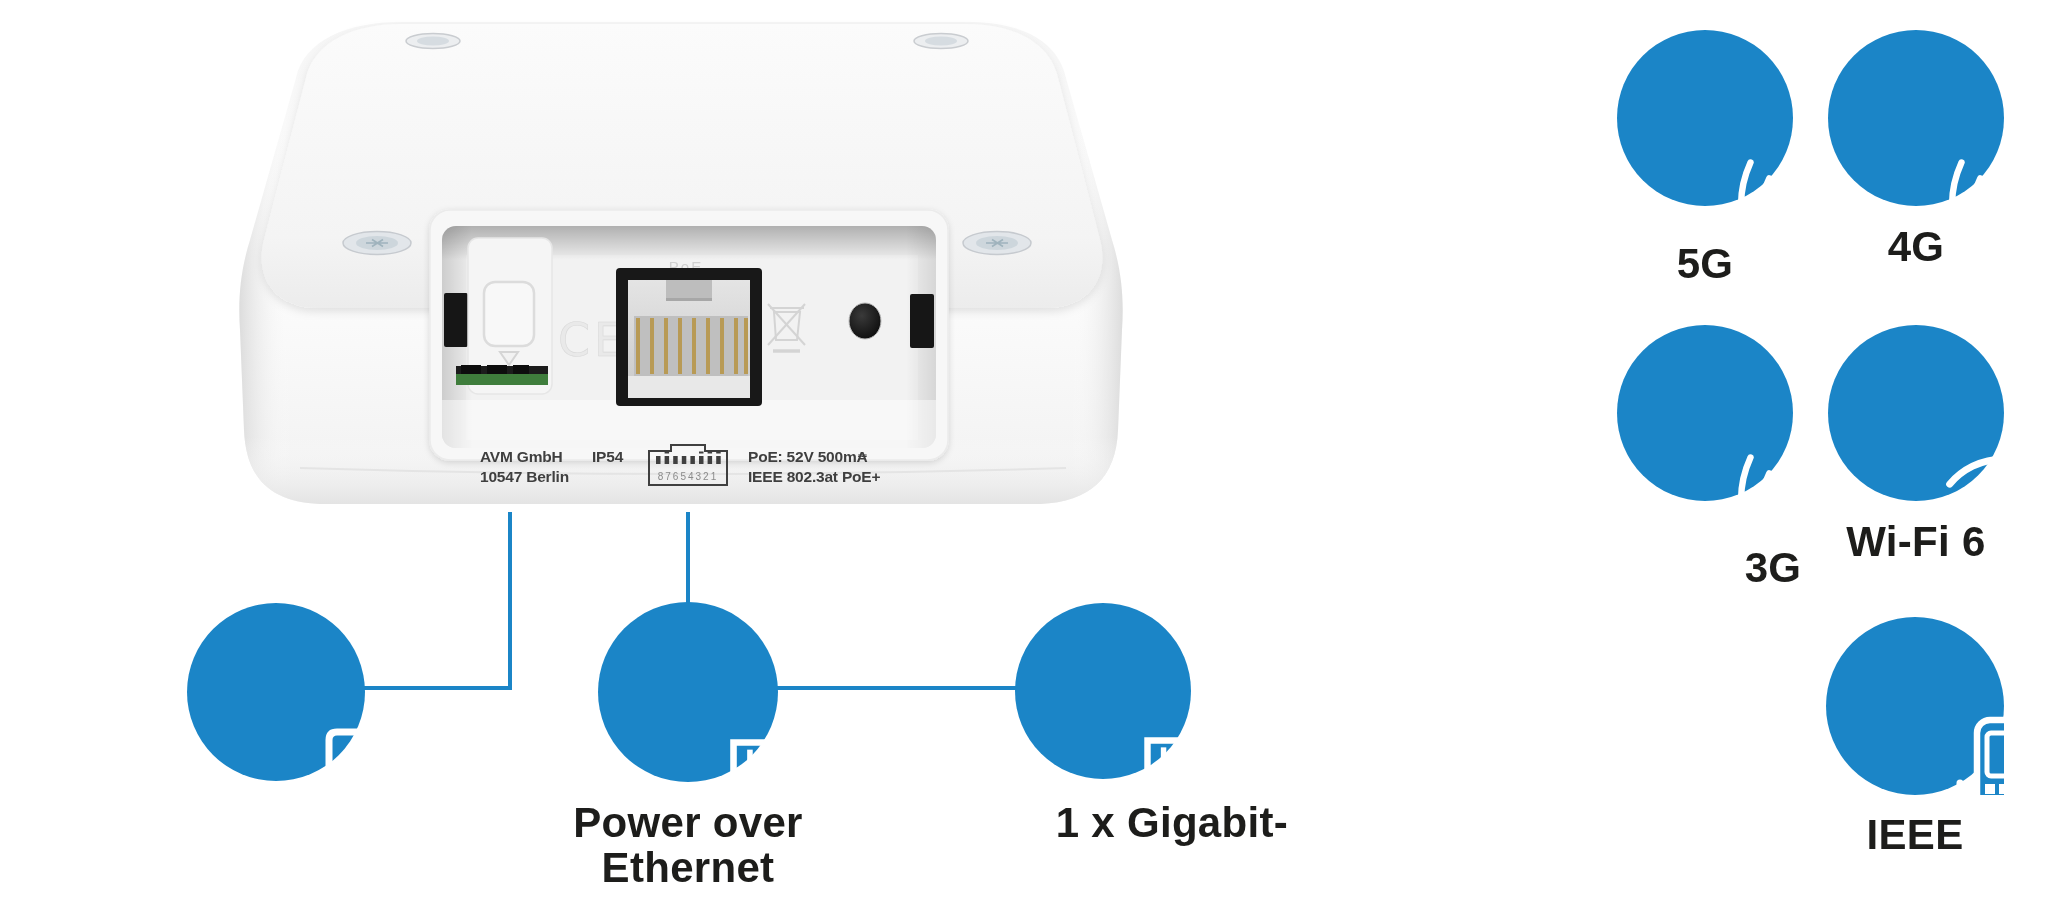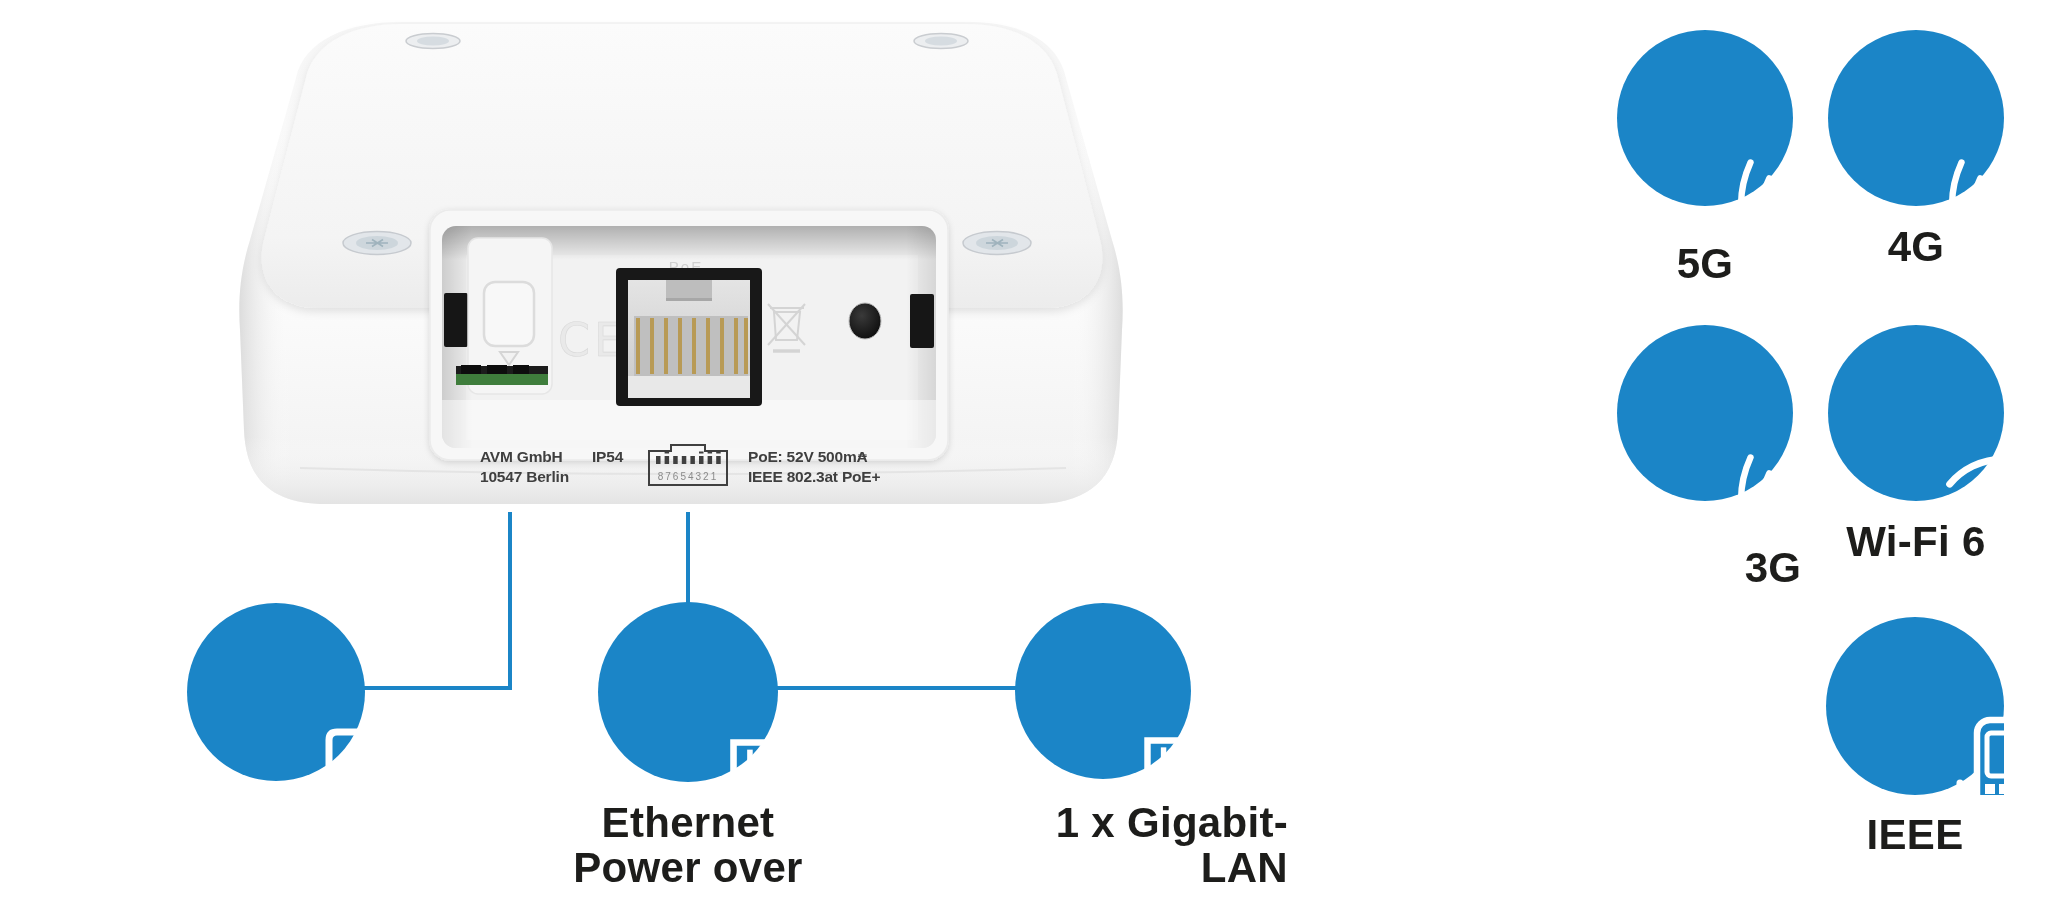--- a/index.html
+++ b/index.html
@@ -293,26 +293,25 @@
         <use href="#ic-jack-poe"></use>
       </svg>
   </div>
   <div class="badge" style="left:1015px;top:603px;width:176px;height:176px;">
     <svg viewBox="-89 -89 178 178">
         <use href="#ic-jack-lan"></use>
       </svg>
   </div>
 
   <div class="lbl" style="left:488px;top:800px;width:400px;">
+    <div>Power over</div>
     <div>Ethernet</div>
-    <div>Power over</div>
   </div>
   <div class="lbl" style="left:888px;top:800px;width:400px;text-align:right;">
     <div>1 x Gigabit-</div>
-    <div>LAN</div>
   </div>
 
   <div class="badge" style="left:1617px;top:30px;width:176px;height:176px;">
     <svg viewBox="-89 -89 178 178">
         <use href="#ic-antenna"></use>
       </svg>
   </div>
   <div class="badge" style="left:1828px;top:30px;width:176px;height:176px;">
     <svg viewBox="-89 -89 178 178">
         <use href="#ic-antenna"></use>

